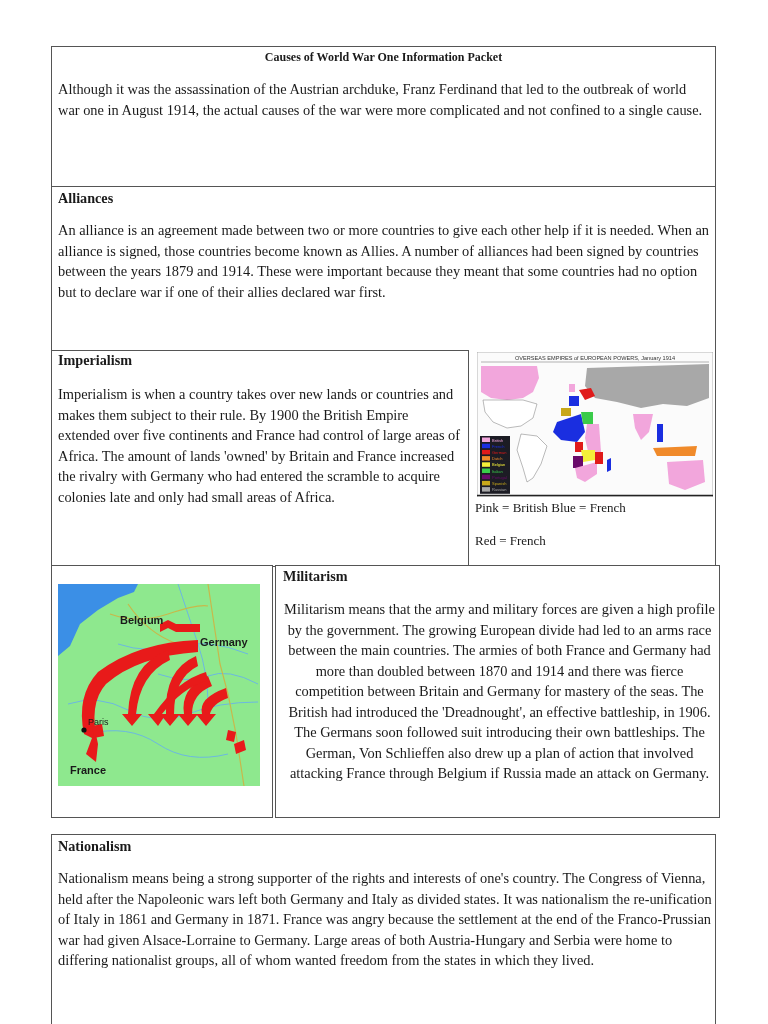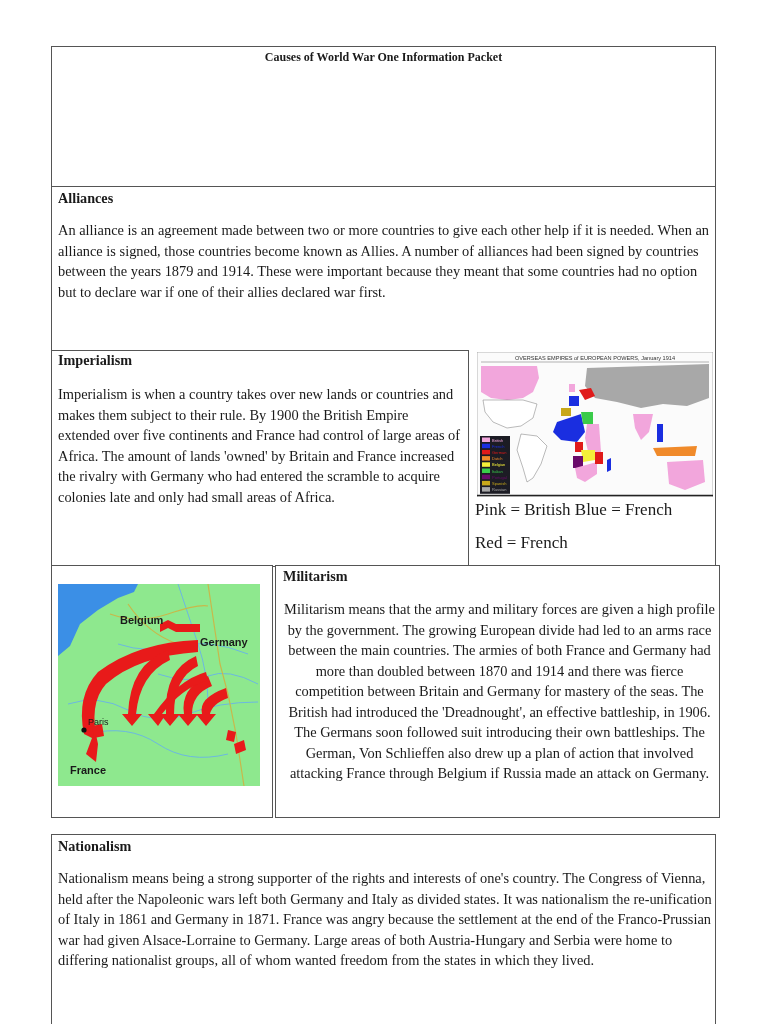--- a/index.html
+++ b/index.html
@@ -3,28 +3,29 @@
 <meta charset="utf-8">
 <style>
   html, body { margin: 0; padding: 0; background: #ffffff; }
   body { width: 768px; height: 1024px; position: relative; overflow: hidden;
          font-family: "Liberation Serif", "DejaVu Serif", serif; color: #1a1a1a; }
   .box { position: absolute; border: 1.5px solid #555; box-sizing: border-box; background: #fff; }
   .title { position: absolute; left: 0; right: 0; top: 3px; text-align: center;
            font-weight: bold; font-size: 12px; }
   .heading { position: absolute; font-weight: bold; font-size: 14.2px; }
   .para { position: absolute; font-size: 14.4px; line-height: 20.5px; margin: 0; }
-  .caption { position: absolute; font-size: 17px; }
+  .caption { position: absolute; font-size: 13px; }
   svg text { font-family: "Liberation Sans", "DejaVu Sans", sans-serif; }
 </style>
 </head>
 <body>
 
 <div class="box" style="left:51px; top:46px; width:665px; height:142px;">
   <div class="title">Causes of World War One Information Packet</div>
+  <p class="para" style="left:6px; top:32px; width:650px;">Although it was the assassination of the Austrian archduke, Franz Ferdinand that led to the outbreak of world war one in August 1914, the actual causes of the war were more complicated and not confined to a single cause.</p>
 </div>
 
 <div class="box" style="left:51px; top:186px; width:665px; height:166px;">
   <div class="heading" style="left:6px; top:3px;">Alliances</div>
   <p class="para" style="left:6px; top:33px; width:655px;">An alliance is an agreement made between two or more countries to give each other help if it is needed. When an alliance is signed, those countries become known as Allies. A number of alliances had been signed by countries between the years 1879 and 1914. These were important because they meant that some countries had no option but to declare war if one of their allies declared war first.</p>
 </div>
 
 <div class="box" style="left:51px; top:350px; width:419px; height:217px;padding-left:29px;">
   <div class="heading" style="left:6px; top:1px;">Imperialism</div>
   <p class="para" style="left:6px; top:33px; width:405px;">Imperialism is when a country takes over new lands or countries and makes them subject to their rule. By 1900 the British Empire extended over five continents and France had control of large areas of Africa. The amount of lands 'owned' by Britain and France increased the rivalry with Germany who had entered the scramble to acquire colonies late and only had small areas of Africa.</p>

